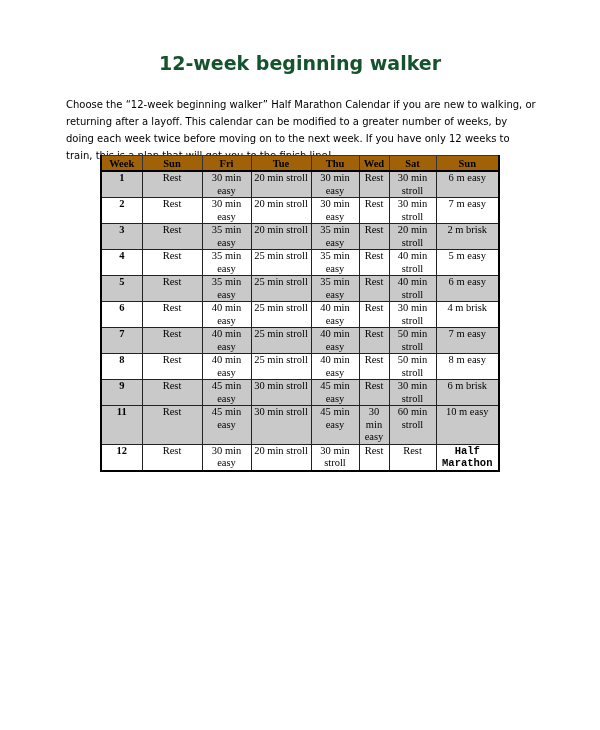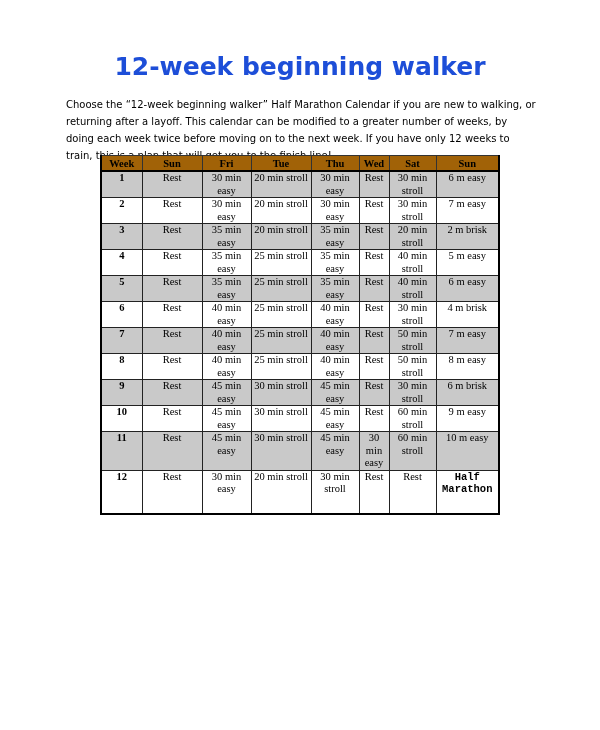--- a/index.html
+++ b/index.html
@@ -1,21 +1,21 @@
 <!DOCTYPE html>
 <html><head>
   <meta charset="utf-8">
   <style>
     html, body { margin: 0; padding: 0; background: #ffffff; }
     body { width: 600px; height: 730px; position: relative; overflow: hidden; }
     .page-title {
       position: absolute; left: 0; top: 52px; width: 600px;
       text-align: center;
       font-family: "DejaVu Sans", sans-serif;
-      font-weight: bold; font-size: 25px; color: #1d4ed8;
+      font-weight: bold; font-size: 19px; color: #14532d;
       letter-spacing: 0px;
     }
     .intro {
       position: absolute; left: 66px; top: 96px; width: 470px;
       font-family: "DejaVu Sans", sans-serif;
       font-size: 10px; line-height: 17px; color: #000;
     }
     table.calendar {
       position: absolute; left: 100px; top: 155px;
       border-collapse: collapse;
@@ -31,21 +31,21 @@
     }
     table.calendar td {
       border: 1px solid #222; padding: 0; text-align: center;
       vertical-align: top; line-height: 12.5px;
     }
     table.calendar tr.shaded td { background: #c9c9c9; }
     td.week { font-weight: bold; }
     td.bold { font-weight: bold; font-family: Liberation Mono, monospace; }
     tr.r { height: 26px; }
     tr.r.tall { height: 27px; }
-    tr.r.last { height: 44px; margin-left: 13px; }
+    tr.r.last { height: 27px; margin-left: 13px; }
     col.c-week { width: 41px; }
     col.c-mon { width: 60px; }
     col.c-tue { width: 49px; }
     col.c-wed { width: 60px; }
     col.c-thu { width: 48px; }
     col.c-fri { width: 30px; }
     col.c-sat { width: 47px; }
     col.c-sun { width: 63px; }
   </style>
 </head>
@@ -161,30 +161,20 @@
       <tr class="r shaded">
         <td class="week">9</td>
         <td>Rest</td>
         <td>45 min easy</td>
         <td>30 min stroll</td>
         <td>45 min easy</td>
         <td>Rest</td>
         <td>30 min stroll</td>
         <td>6 m brisk</td>
       </tr>
-      <tr class="r">
-        <td class="week">10</td>
-        <td>Rest</td>
-        <td>45 min easy</td>
-        <td>30 min stroll</td>
-        <td>45 min easy</td>
-        <td>Rest</td>
-        <td>60 min stroll</td>
-        <td>9 m easy</td>
-      </tr>
       <tr class="r shaded tall">
         <td class="week">11</td>
         <td>Rest</td>
         <td>45 min easy</td>
         <td>30 min stroll</td>
         <td>45 min easy</td>
         <td>30 min easy</td>
         <td>60 min stroll</td>
         <td>10 m easy</td>
       </tr>

